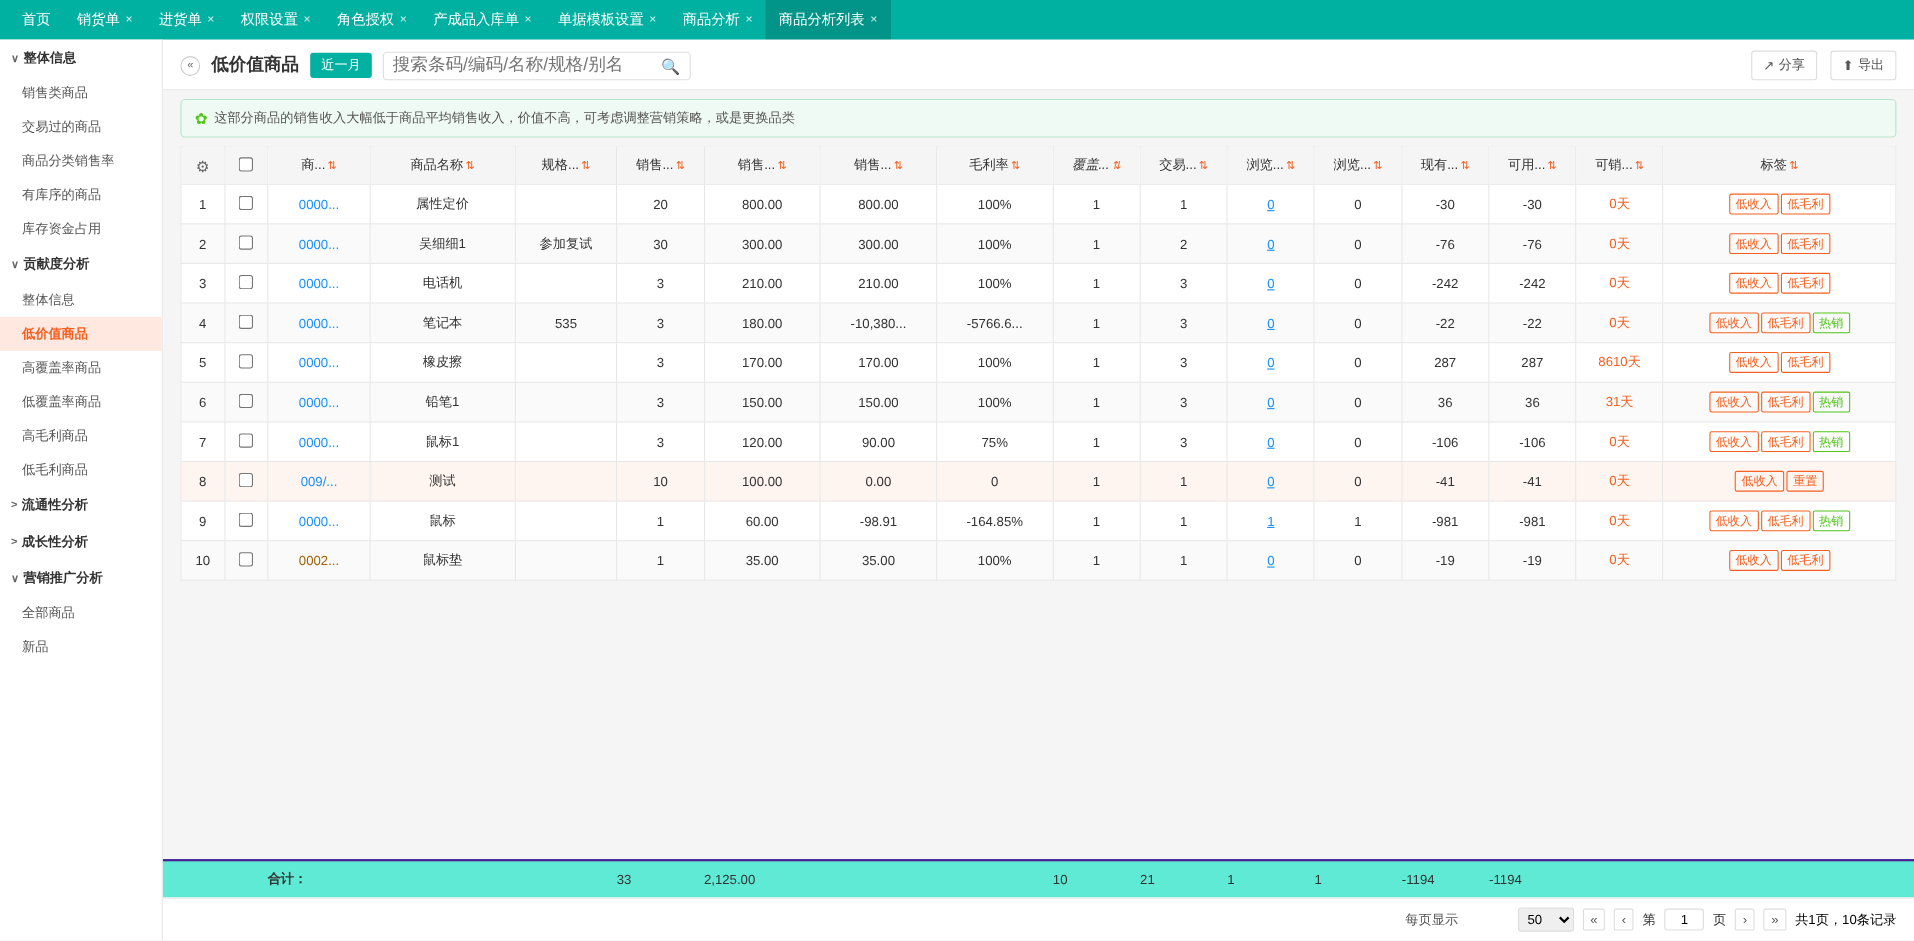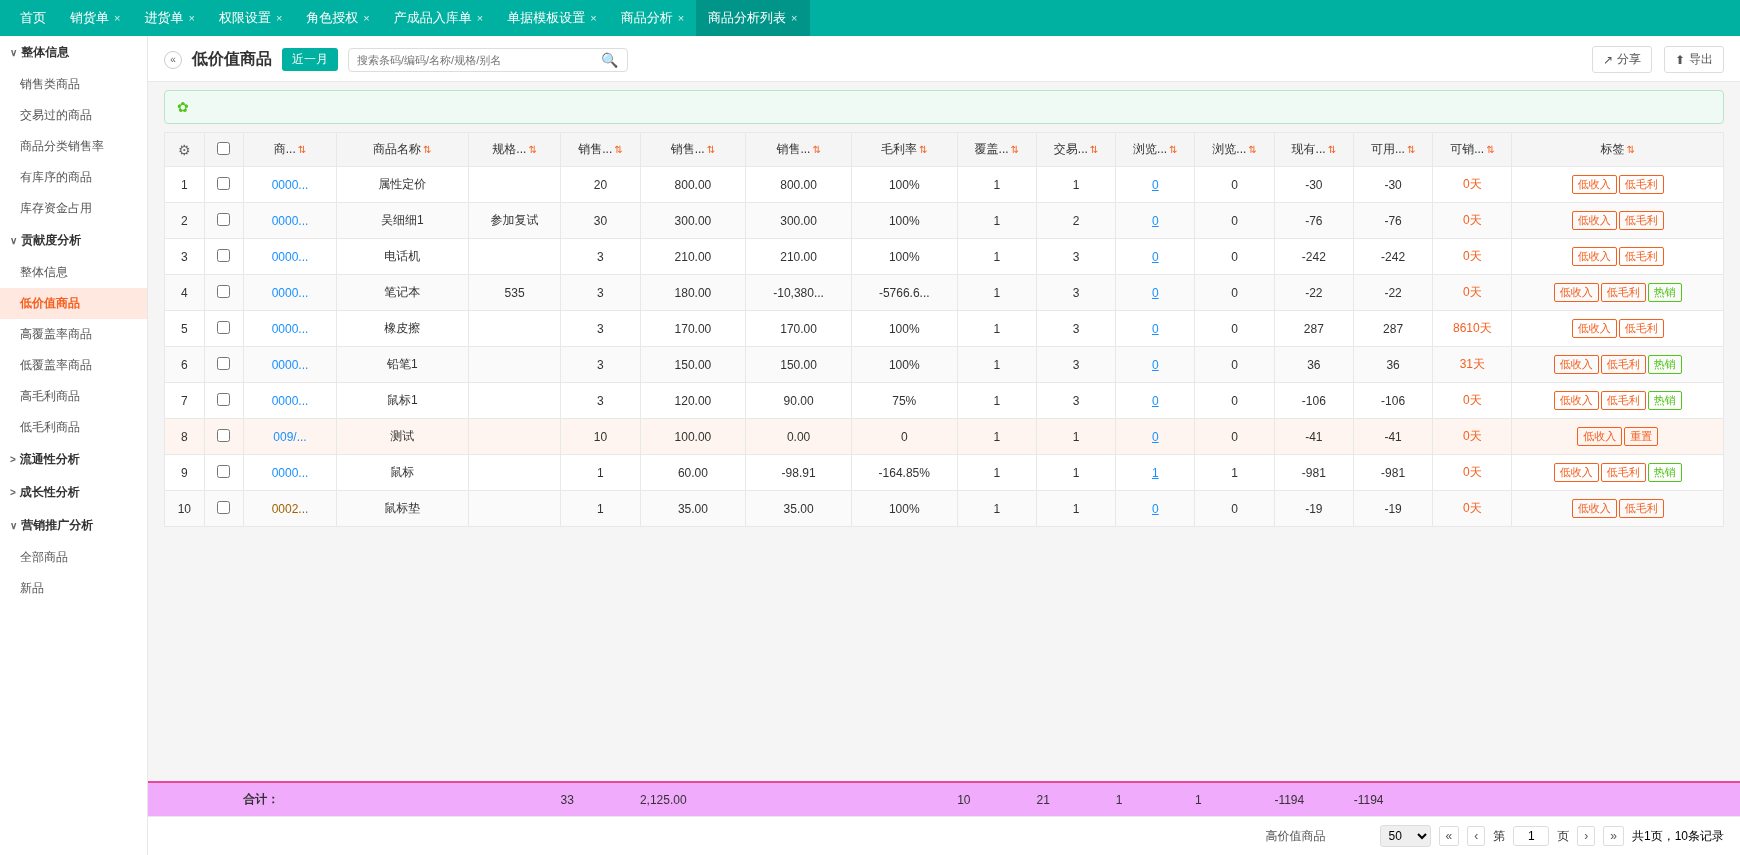--- a/index.html
+++ b/index.html
@@ -96,21 +96,21 @@
       border: 1px solid #ddd;
       border-radius: 4px;
       padding: 3px 8px;
       background: #fff;
       flex: 1;
       max-width: 280px;
     }
     .search-box input {
       border: none;
       outline: none;
-      font-size: 11px;
+      font-size: 16px;
       width: 100%;
       color: #999;
     }
     .search-icon { color: #f56020; font-size: 14px; cursor: pointer; }
     .header-actions {
       margin-left: auto;
       display: flex;
       gap: 12px;
     }
     .action-btn {
@@ -209,22 +209,22 @@
       margin: 1px;
     }
     .tag-orange { color: #f56020; border: 1px solid #f56020; }
     .tag-green { color: #52c41a; border: 1px solid #52c41a; }
 
     .time-text { color: #f56020; }
     .link-text { color: #1890ff; text-decoration: underline; cursor: pointer; }
 
     
     .table-footer {
-      background: #f0abfc;
-      border-top: 2px solid #ec4899;
+      background: #5eead4;
+      border-top: 2px solid #4c1d95;
       padding: 8px 16px;
       display: flex;
       align-items: center;
       gap: 0;
       font-size: 12px;
     }
 
     
     .pagination-bar {
       background: #fff;
@@ -329,20 +329,21 @@
         </button>
         <button class="action-btn">
           <span>⬆</span>
           <span>导出</span>
         </button>
       </div>
     </div>
 
     <div class="info-banner">
       <span class="info-icon">✿</span>
+      <span>这部分商品的销售收入大幅低于商品平均销售收入，价值不高，可考虑调整营销策略，或是更换品类</span>
     </div>
 
     <div class="table-container">
       <table class="data-table">
         <thead>
           <tr>
             <th style="width:30px;">
               <span class="gear-icon">⚙</span>
             </th>
             <th style="width:30px;">
@@ -383,21 +384,21 @@
                   <span>销售...</span>
                   <span class="sort-icon">⇅</span>
                 </div>
             </th>
             <th style="width:80px;">
               <div class="col-header">
                   <span>毛利率</span>
                   <span class="sort-icon">⇅</span>
                 </div>
             </th>
-            <th style="width:60px;">
+            <th style="width:60px;font-style:italic;">
               <div class="col-header">
                   <span>覆盖...</span>
                   <span class="sort-icon">⇅</span>
                 </div>
             </th>
             <th style="width:60px;">
               <div class="col-header">
                   <span>交易...</span>
                   <span class="sort-icon">⇅</span>
                 </div>
@@ -656,21 +657,21 @@
       <td style="width:60px;">-1194</td>
       <td style="width:60px;">-1194</td>
       <td style="width:60px;"></td>
       <td style="width:160px;"></td>
     </tr>
   </tbody>
         </table>
 </div>
 
     <div class="pagination-bar">
-      <span class="page-size-label">高价值商品</span>
+      <span class="page-size-label">每页显示</span>
       <select class="page-size-select">
         <option>50</option>
         <option>100</option>
       </select>
       <button class="page-btn">«</button>
       <button class="page-btn">‹</button>
       <span>第</span>
       <input type="text" class="page-input" value="1" style="">
       <span>页</span>
       <button class="page-btn">›</button>

